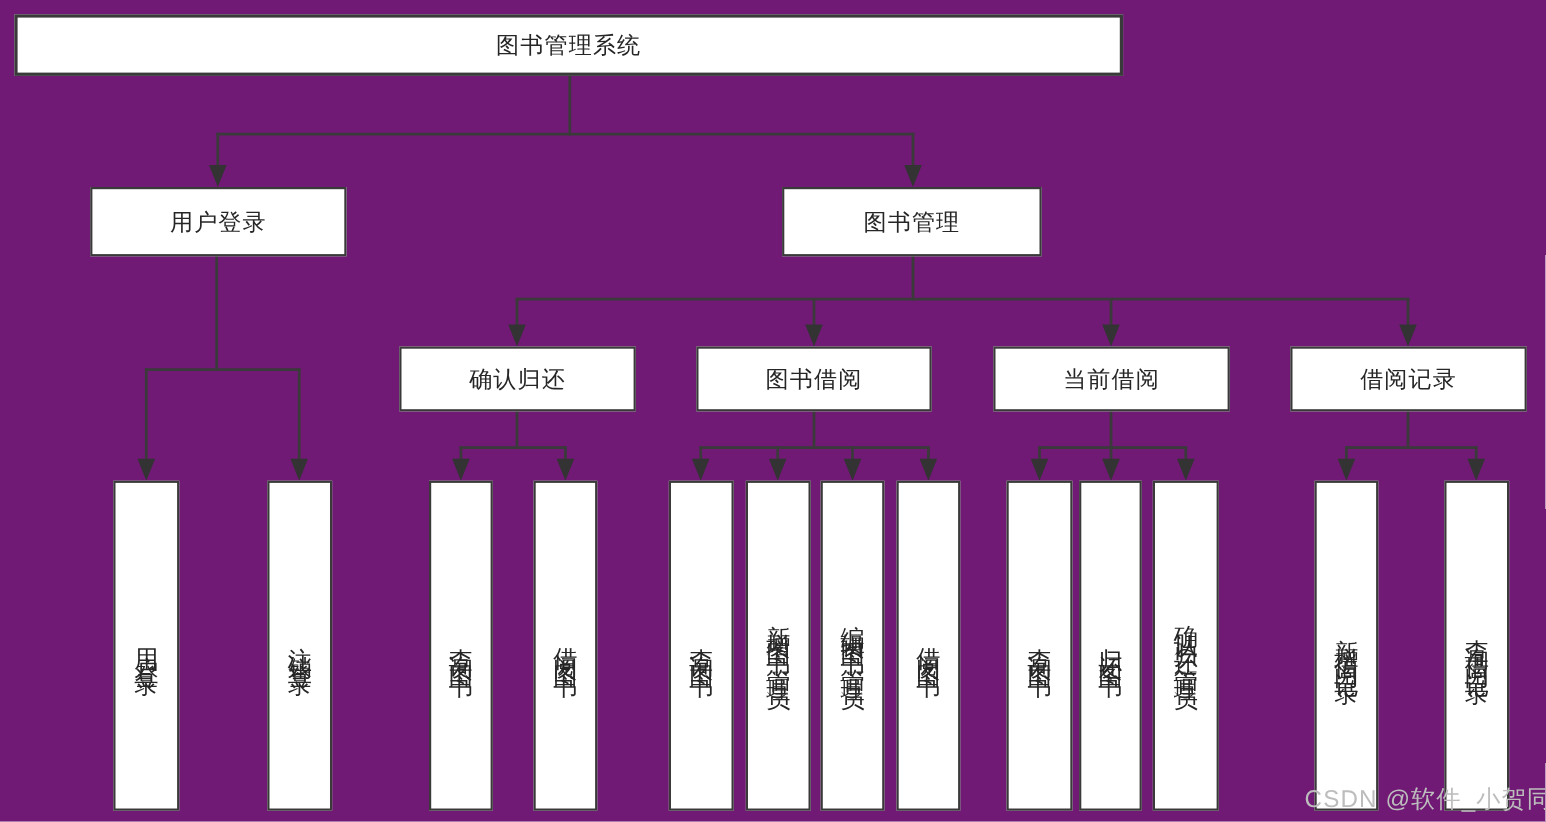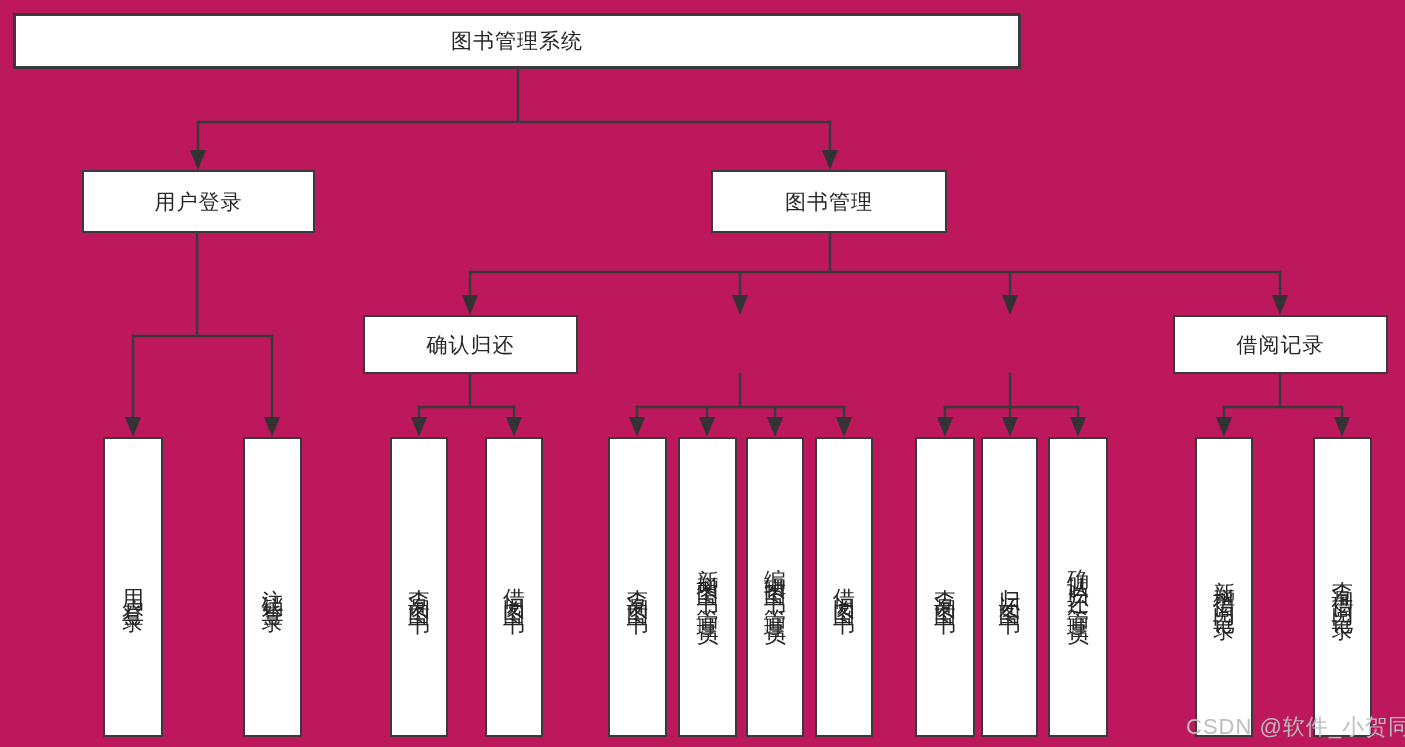--- a/index.html
+++ b/index.html
@@ -1,20 +1,20 @@
 <!DOCTYPE html>
 <html><head>
 <meta charset="utf-8">
 <style>
   html, body { margin: 0; padding: 0; background: #ffffff; }
   .canvas {
     position: relative;
     width: 1405px;
     height: 747px;
-    background: #be185d;
+    background: #701a75;
     overflow: hidden;
     font-family: "Liberation Sans", sans-serif;
     color: #262626;
   }
   svg.wires {
     position: absolute;
     left: 0; top: 0;
     width: 1405px; height: 747px;
   }
   .node {
@@ -126,20 +126,26 @@
   <div class="node hbox" style="left:82px; top:170px; width:233px; height:63px;">
     <span>用户登录</span>
   </div>
   <div class="node hbox" style="left:711px; top:170px; width:236px; height:63px;text-align:center;">
     <span>图书管理</span>
   </div>
 
   <div class="node hbox" style="left:363px; top:315px; width:215px; height:59px;">
     <span>确认归还</span>
   </div>
+  <div class="node hbox" style="left:633px; top:315px; width:214px; height:59px;">
+    <span>图书借阅</span>
+  </div>
+  <div class="node hbox" style="left:903px; top:315px; width:215px; height:59px;">
+    <span>当前借阅</span>
+  </div>
   <div class="node hbox" style="left:1173px; top:315px; width:215px; height:59px;">
     <span>借阅记录</span>
   </div>
 
   <div class="node vbox" style="left:103px; top:437px; width:60px; height:300px;">
     <span>用户登录</span>
   </div>
   <div class="node vbox" style="left:243px; top:437px; width:59px; height:300px;">
     <span>注销登录</span>
   </div>

